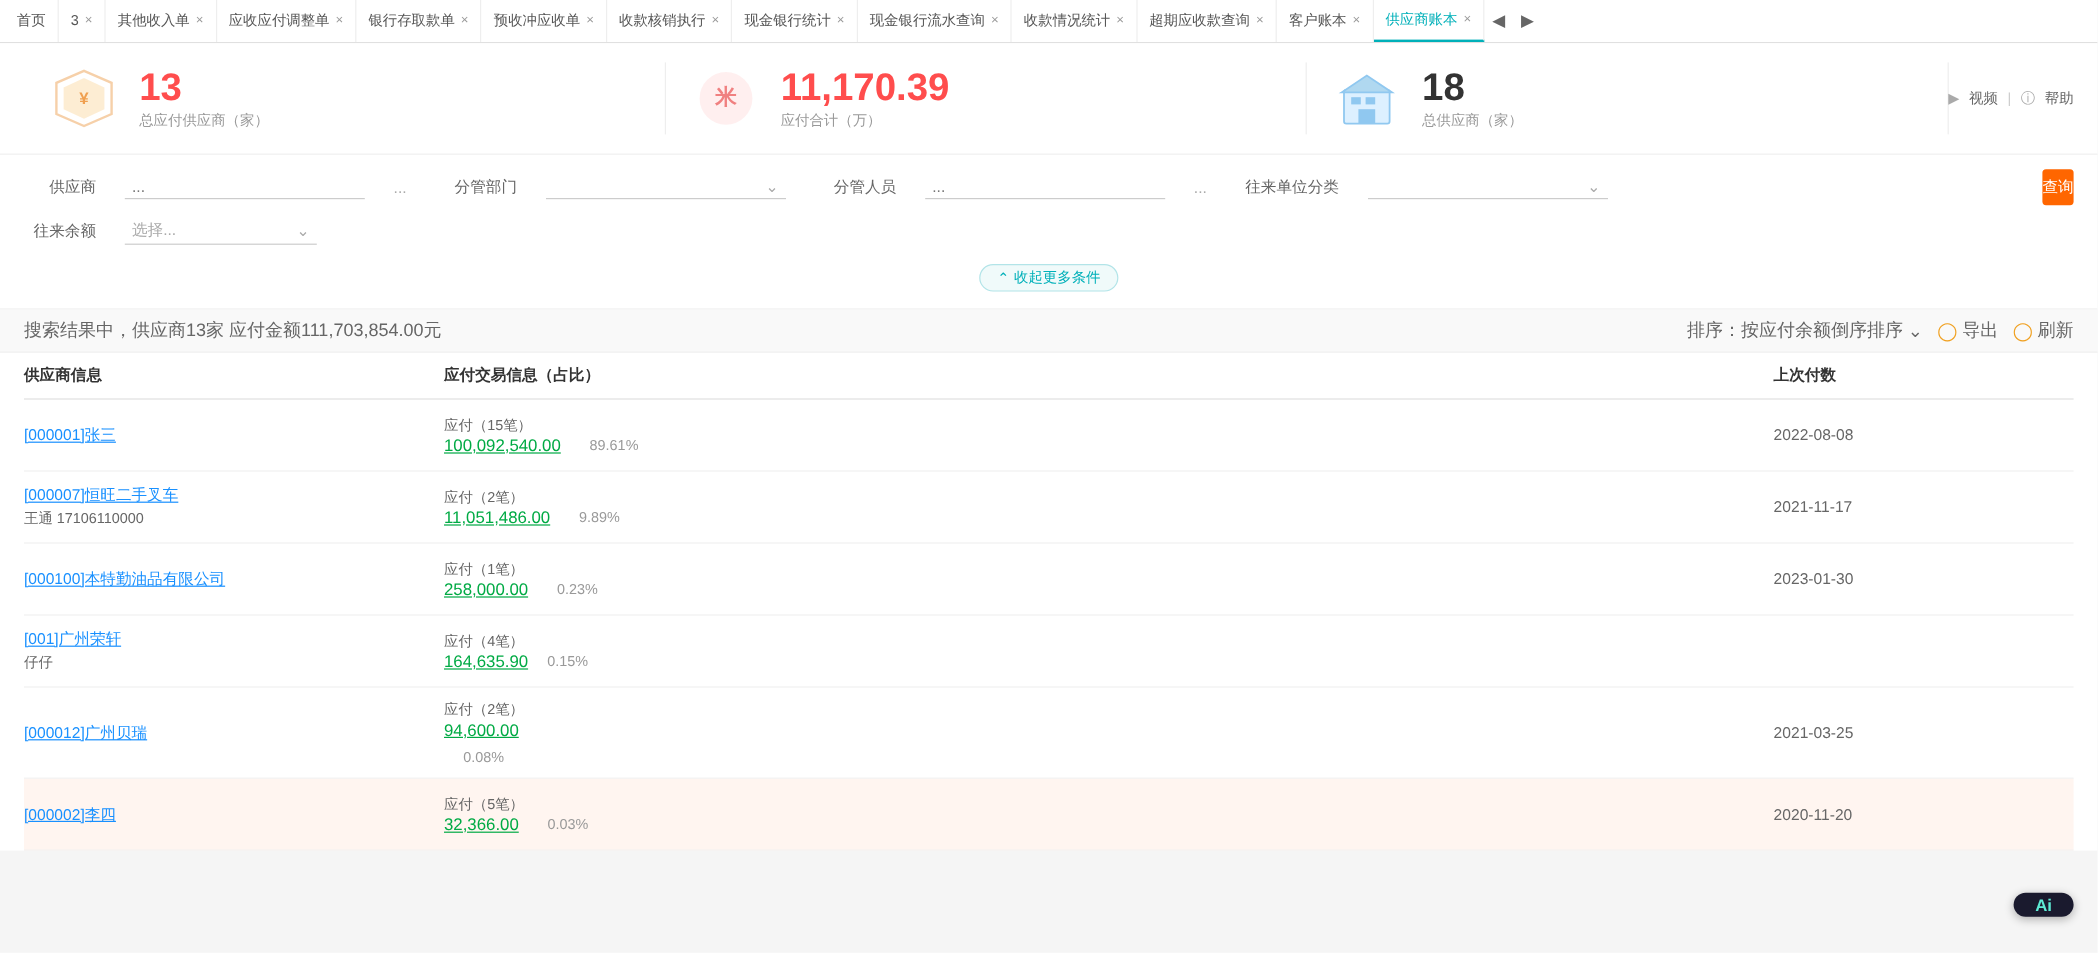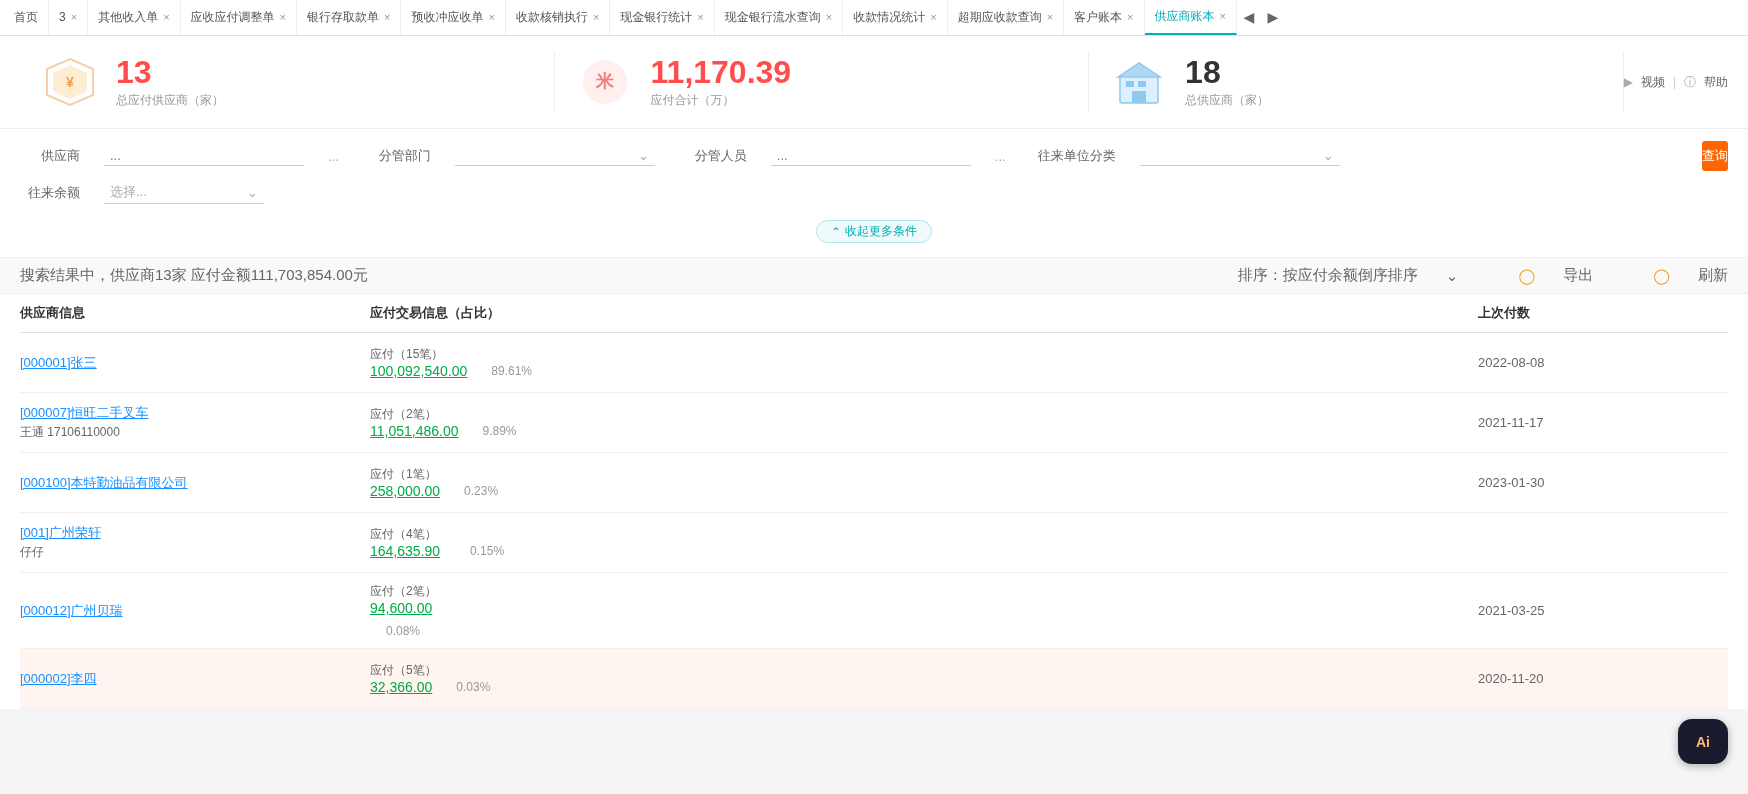--- a/index.html
+++ b/index.html
@@ -175,21 +175,20 @@
       display: flex;
       align-items: center;
       gap: 12px;
     }
     .results-bar .right-actions span {
       display: flex;
       align-items: center;
       gap: 4px;
       cursor: pointer;
       color: #666;
-      margin-left: 24px;
     }
 
     
     .table-area {
       background: #fff;
       padding: 0 20px;
     }
     .table-header {
       display: grid;
       grid-template-columns: 350px 1fr 250px;
@@ -468,21 +467,21 @@
     <div class="last-payment">2023-01-30</div>
   </div>
 
   <div class="table-row">
     <div>
       <div class="supplier-name">[001]广州荣轩</div>
       <div class="supplier-sub">仔仔</div>
     </div>
     <div>
       <div class="tx-label">应付（4笔）</div>
-      <div style="display:flex;align-items:center;gap:14px;">
+      <div style="display:flex;align-items:center;gap:0;">
         <span class="tx-amount">164,635.90</span>
         <span class="tx-percent">0.15%</span>
       </div>
     </div>
     <div class="last-payment"></div>
   </div>
 
   <div class="table-row">
     <div>
       <div class="supplier-name">[000012]广州贝瑞</div>
@@ -505,13 +504,13 @@
       <div class="tx-label">应付（5笔）</div>
       <div style="display:flex;align-items:center;gap:8px;">
         <span class="tx-amount">32,366.00</span>
         <span class="tx-percent">0.03%</span>
       </div>
     </div>
     <div class="last-payment">2020-11-20</div>
   </div>
 </div>
 
-<div style="position:fixed;bottom:30px;right:20px;background:#1a1a2e;color:#fdba74;width:50px;height:45px;border-radius:14px;display:flex;align-items:center;justify-content:center;font-size:14px;font-weight:bold;cursor:pointer;box-shadow:0 2px 8px rgba(0,0,0,0.3);">Ai</div>
+<div style="position:fixed;bottom:30px;right:20px;background:#1a1a2e;color:#5eead4;width:50px;height:20px;border-radius:14px;display:flex;align-items:center;justify-content:center;font-size:14px;font-weight:bold;cursor:pointer;box-shadow:0 2px 8px rgba(0,0,0,0.3);">Ai</div>
 
 </body></html>

